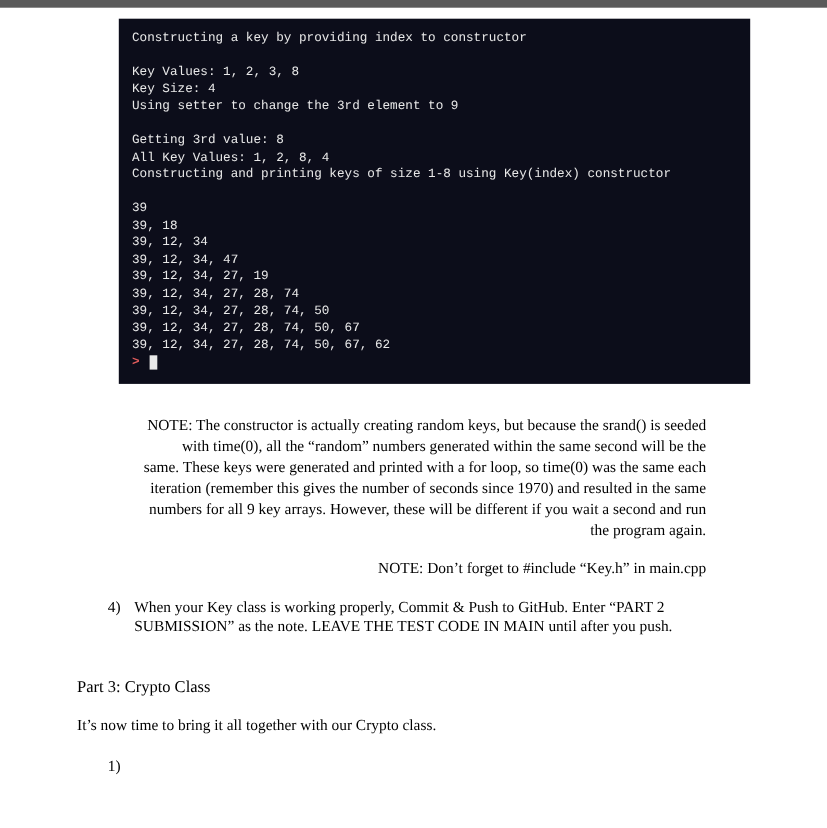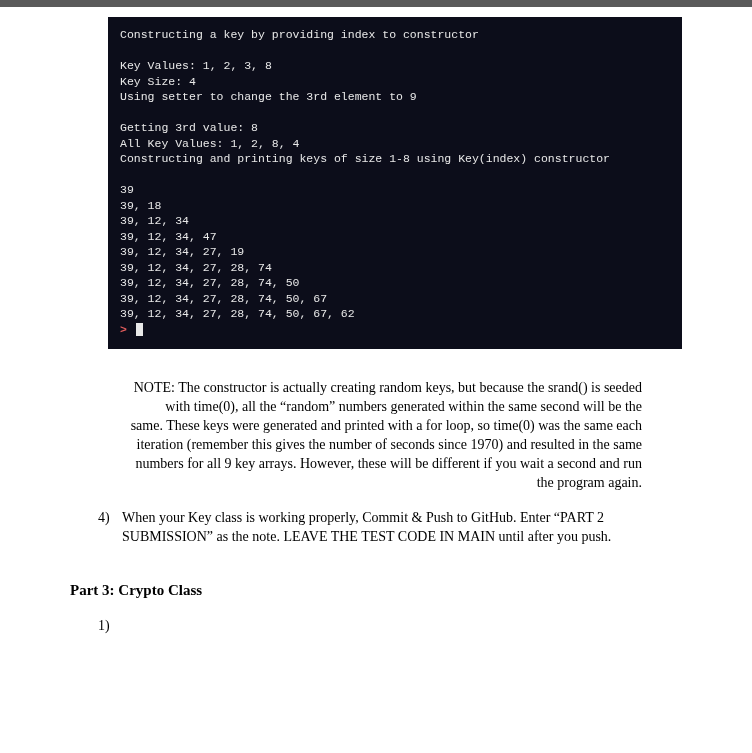--- a/index.html
+++ b/index.html
@@ -63,21 +63,21 @@
       margin-left: 28px;
       margin-right: 40px;
       margin-bottom: 16px;
       line-height: 1.35;
     }
     .list-num {
       min-width: 24px;
       flex-shrink: 0;
     }
     .part-heading {
-      font-weight: bold;
+      font-weight: normal;
       font-size: 15px;
       margin-top: 36px;
       margin-bottom: 18px;
       margin-left: 0;
     }
     .part-text {
       margin-bottom: 18px;
       line-height: 1.35;
     }
   </style>
@@ -104,27 +104,29 @@
 <span>39, 12, 34, 47</span>
 <span>39, 12, 34, 27, 19</span>
 <span>39, 12, 34, 27, 28, 74</span>
 <span>39, 12, 34, 27, 28, 74, 50</span>
 <span>39, 12, 34, 27, 28, 74, 50, 67</span>
 <span>39, 12, 34, 27, 28, 74, 50, 67, 62</span>
 <span class="prompt">&gt;</span> <span class="cursor"></span></div>
 
   <div class="body-text">
     <p class="note">NOTE: The constructor is actually creating random keys, but because the srand() is seeded with time(0), all the “random” numbers generated within the same second will be the same.  These keys were generated and printed with a for loop, so time(0) was the same each iteration (remember this gives the number of seconds since 1970) and resulted in the same numbers for all 9 key arrays.  However, these will be different if you wait a second and run the program again.</p>
+    <p class="note">NOTE: Don’t forget to #include “Key.h” in main.cpp</p>
   </div>
 
   <div class="list-item">
     <div class="list-num">4)</div>
     <div>When your Key class is working properly, Commit &amp; Push to GitHub.  Enter “PART 2 SUBMISSION” as the note.  LEAVE THE TEST CODE IN MAIN until after you push.</div>
   </div>
 
   <h3 class="part-heading">Part 3: Crypto Class</h3>
 
+  <p class="part-text">It’s now time to bring it all together with our Crypto class.</p>
 
   <div class="list-item">
     <div class="list-num">1)</div>
   </div>
 
 </div>
 
 </body></html>

